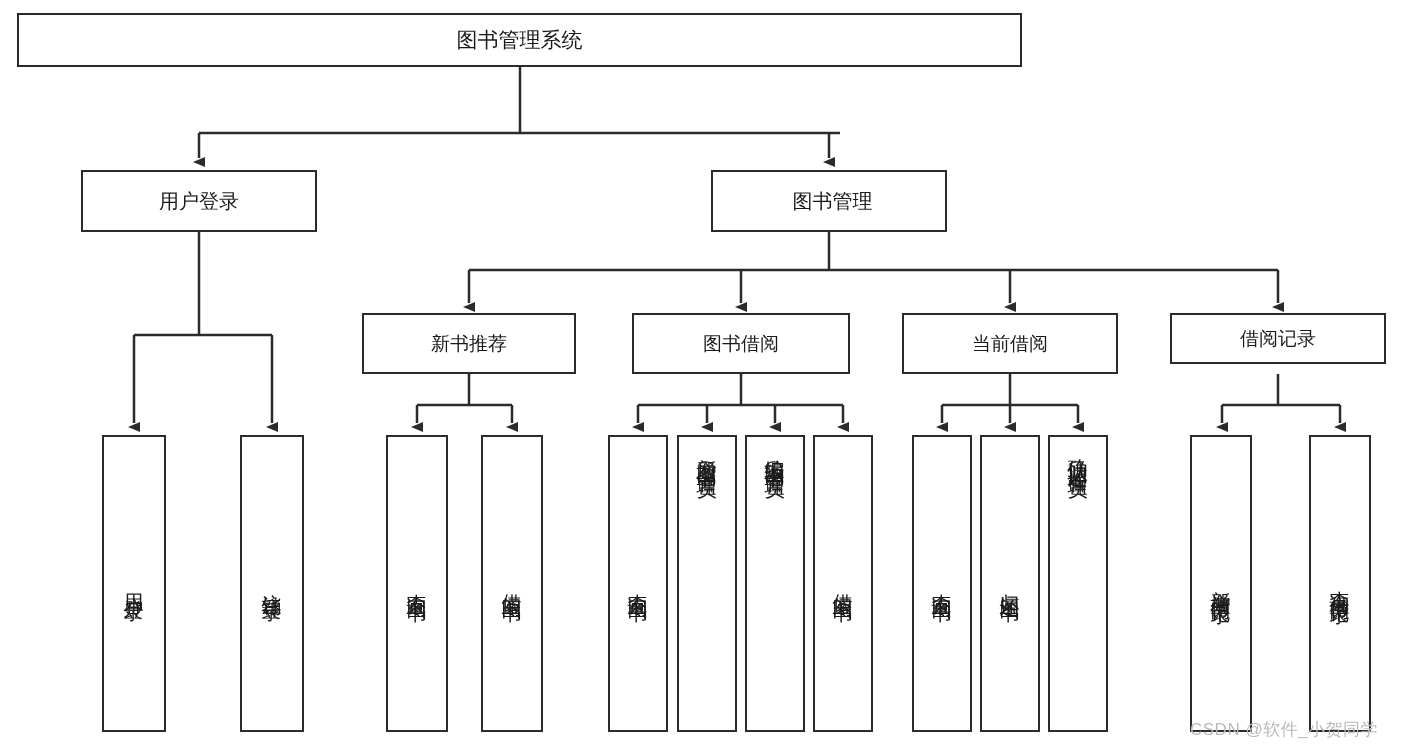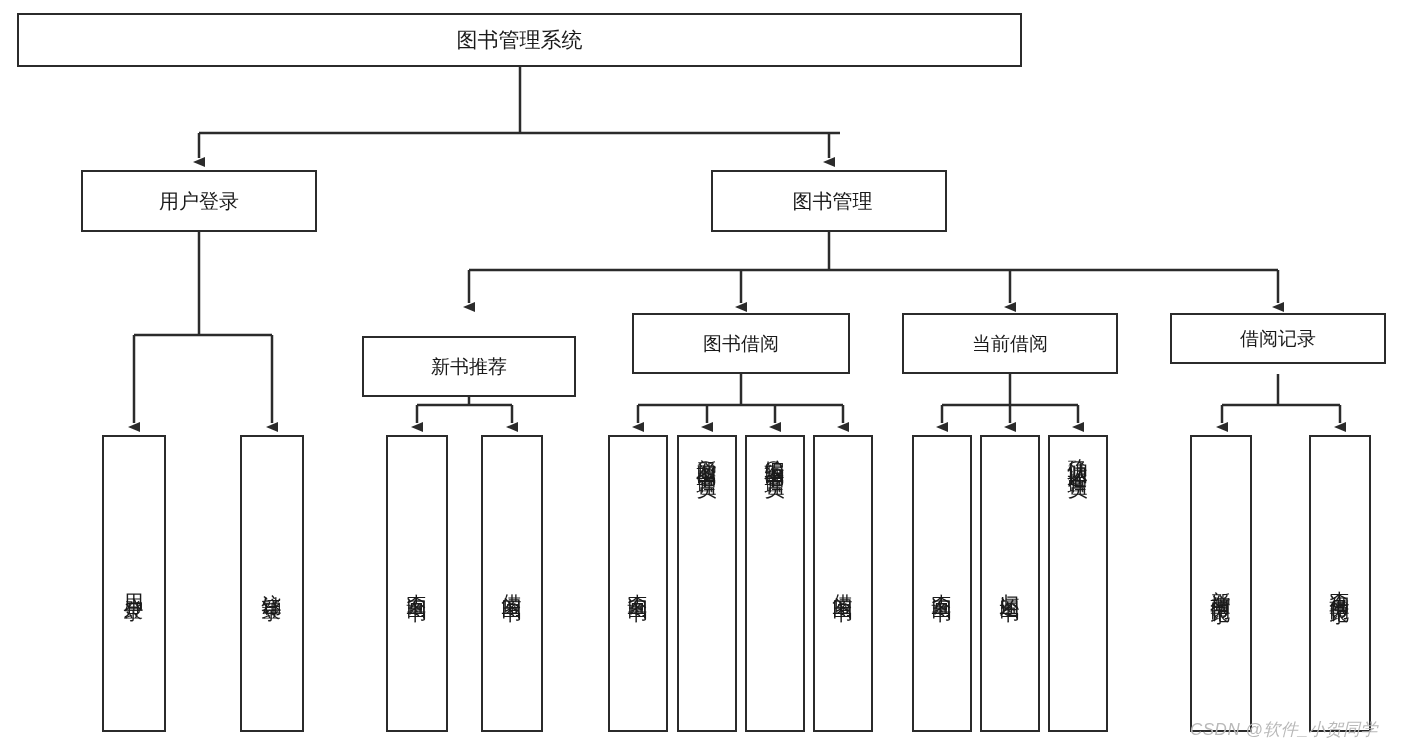--- a/index.html
+++ b/index.html
@@ -131,21 +131,21 @@
   </div>
 
   <div class="node level2" style="left:81px; top:170px; width:236px; height:62px;">
     <span>用户登录</span>
   </div>
 
   <div class="node level2" style="left:711px; top:170px; width:236px; height:62px;padding-left:7px;">
     <span>图书管理</span>
   </div>
 
-  <div class="node level3" style="left:362px; top:313px; width:214px; height:61px;margin-top:23px;">
+  <div class="node level3" style="left:362px; top:313px; width:214px; height:61px;">
     <span>新书推荐</span>
   </div>
 
   <div class="node level3" style="left:632px; top:313px; width:218px; height:61px;text-align:right;">
     <span>图书借阅</span>
   </div>
 
   <div class="node level3" style="left:902px; top:313px; width:216px; height:61px;text-align:right;">
     <span>当前借阅</span>
   </div>
@@ -191,15 +191,15 @@
     <span class="vtext">确认归还（管理员）</span>
   </div>
 
   <div class="node leaf" style="left:1190px; top:435px; width:62px; height:297px;">
     <span class="vtext">新增借阅记录</span>
   </div>
   <div class="node leaf" style="left:1309px; top:435px; width:62px; height:297px;">
     <span class="vtext">查询借阅记录</span>
   </div>
 
-  <div class="watermark" style="left:1190px; top:718px;font-style:italic;">CSDN @软件_小贺同学</div>
+  <div class="watermark" style="left:1190px; top:718px;">CSDN @软件_小贺同学</div>
 
 </div>
 
 </body></html>

